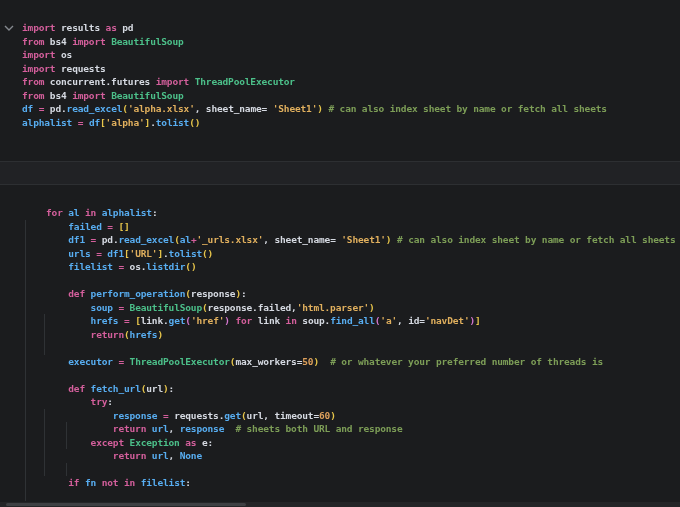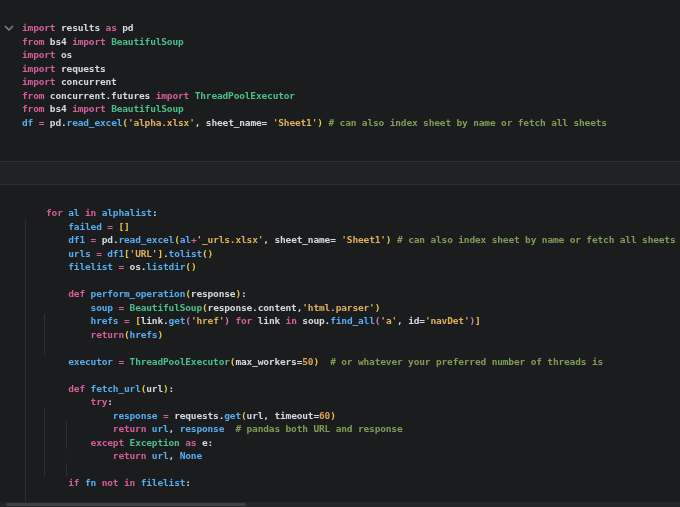--- a/index.html
+++ b/index.html
@@ -58,46 +58,46 @@
     <svg width="12" height="12" viewBox="0 0 12 12">
       <polyline points="2,4 6,8 10,4" fill="none" stroke="currentColor" stroke-width="1.4"></polyline>
     </svg>
   </span>
 
   <div class="cell cell-1">
       <div class="line"><span class="t-kw">import</span><span class="t-pl"> results </span><span class="t-kw">as</span><span class="t-pl"> pd</span></div>
       <div class="line"><span class="t-kw">from</span><span class="t-pl"> bs4 </span><span class="t-kw">import</span><span class="t-pl"> </span><span class="t-c">BeautifulSoup</span></div>
       <div class="line"><span class="t-kw">import</span><span class="t-pl"> os</span></div>
       <div class="line"><span class="t-kw">import</span><span class="t-pl"> requests</span></div>
-      <div class="line"><span class="t-kw">import</span><span class="t-pl"> concurrent</span></div>
       <div class="line"><span class="t-kw">from</span><span class="t-pl"> concurrent.futures </span><span class="t-kw">import</span><span class="t-pl"> </span><span class="t-c">ThreadPoolExecutor</span></div>
       <div class="line"><span class="t-kw">from</span><span class="t-pl"> bs4 </span><span class="t-kw">import</span><span class="t-pl"> </span><span class="t-c">BeautifulSoup</span></div>
       <div class="line"><span class="t-v">df</span><span class="t-pl"> </span><span class="t-kw">=</span><span class="t-pl"> pd</span><span class="t-pl">.</span><span class="t-v">read_excel</span><span class="t-b1">(</span><span class="t-s">'alpha.xlsx'</span><span class="t-pl">, </span><span class="t-pl">sheet_name</span><span class="t-pl">= </span><span class="t-s">'Sheet1'</span><span class="t-b1">)</span><span class="t-pl"> </span><span class="t-cm"># can also index sheet by name or fetch all sheets</span></div>
+      <div class="line"><span class="t-v">alphalist</span><span class="t-pl"> </span><span class="t-kw">=</span><span class="t-pl"> </span><span class="t-v">df</span><span class="t-b1">[</span><span class="t-s">'alpha'</span><span class="t-b1">]</span><span class="t-pl">.</span><span class="t-v">tolist</span><span class="t-b1">(</span><span class="t-b1">)</span></div>
     </div>
 
   <div class="divider-band"></div>
 
   <div class="cell cell-2">
       <div class="line"><span class="t-kw">for</span><span class="t-pl"> </span><span class="t-v">al</span><span class="t-pl"> </span><span class="t-kw">in</span><span class="t-pl"> </span><span class="t-v">alphalist</span><span class="t-pl">:</span></div>
       <div class="line"><span class="t-pl">    </span><span class="t-v">failed</span><span class="t-pl"> </span><span class="t-kw">=</span><span class="t-pl"> </span><span class="t-b1">[]</span></div>
       <div class="line"><span class="t-pl">    </span><span class="t-v">df1</span><span class="t-pl"> </span><span class="t-kw">=</span><span class="t-pl"> pd</span><span class="t-pl">.</span><span class="t-v">read_excel</span><span class="t-b1">(</span><span class="t-v">al</span><span class="t-kw">+</span><span class="t-s">'_urls.xlsx'</span><span class="t-pl">, </span><span class="t-pl">sheet_name</span><span class="t-pl">= </span><span class="t-s">'Sheet1'</span><span class="t-b1">)</span><span class="t-pl"> </span><span class="t-cm"># can also index sheet by name or fetch all sheets</span></div>
       <div class="line"><span class="t-pl">    </span><span class="t-v">urls</span><span class="t-pl"> </span><span class="t-kw">=</span><span class="t-pl"> </span><span class="t-v">df1</span><span class="t-b1">[</span><span class="t-s">'URL'</span><span class="t-b1">]</span><span class="t-pl">.</span><span class="t-v">tolist</span><span class="t-b1">(</span><span class="t-b1">)</span></div>
       <div class="line"><span class="t-pl">    </span><span class="t-v">filelist</span><span class="t-pl"> </span><span class="t-kw">=</span><span class="t-pl"> os</span><span class="t-pl">.</span><span class="t-v">listdir</span><span class="t-b1">(</span><span class="t-b1">)</span></div>
       <div class="line">&nbsp;</div>
       <div class="line"><span class="t-pl">    </span><span class="t-kw">def</span><span class="t-pl"> </span><span class="t-v">perform_operation</span><span class="t-b1">(</span><span class="t-pl">response</span><span class="t-b1">)</span><span class="t-pl">:</span></div>
-      <div class="line"><span class="t-pl">        </span><span class="t-v">soup</span><span class="t-pl"> </span><span class="t-kw">=</span><span class="t-pl"> </span><span class="t-c">BeautifulSoup</span><span class="t-b1">(</span><span class="t-pl">response.content</span><span class="t-pl">,</span><span class="t-s">'html.parser'</span><span class="t-b1">)</span></div>
+      <div class="line"><span class="t-pl">        </span><span class="t-v">soup</span><span class="t-pl"> </span><span class="t-kw">=</span><span class="t-pl"> </span><span class="t-c">BeautifulSoup</span><span class="t-b1">(</span><span class="t-pl">response.failed</span><span class="t-pl">,</span><span class="t-s">'html.parser'</span><span class="t-b1">)</span></div>
       <div class="line"><span class="t-pl">        </span><span class="t-v">hrefs</span><span class="t-pl"> </span><span class="t-kw">=</span><span class="t-pl"> </span><span class="t-b1">[</span><span class="t-pl">link</span><span class="t-pl">.</span><span class="t-v">get</span><span class="t-b2">(</span><span class="t-s">'href'</span><span class="t-b2">)</span><span class="t-pl"> </span><span class="t-kw">for</span><span class="t-pl"> link </span><span class="t-kw">in</span><span class="t-pl"> soup</span><span class="t-pl">.</span><span class="t-v">find_all</span><span class="t-b2">(</span><span class="t-s">'a'</span><span class="t-pl">, </span><span class="t-pl">id</span><span class="t-pl">=</span><span class="t-s">'navDet'</span><span class="t-b2">)</span><span class="t-b1">]</span></div>
       <div class="line"><span class="t-pl">        </span><span class="t-kw">return</span><span class="t-b1">(</span><span class="t-v">hrefs</span><span class="t-b1">)</span></div>
       <div class="line">&nbsp;</div>
       <div class="line"><span class="t-pl">    </span><span class="t-v">executor</span><span class="t-pl"> </span><span class="t-kw">=</span><span class="t-pl"> </span><span class="t-c">ThreadPoolExecutor</span><span class="t-b1">(</span><span class="t-pl">max_workers</span><span class="t-pl">=</span><span class="t-n">50</span><span class="t-b1">)</span><span class="t-pl">  </span><span class="t-cm"># or whatever your preferred number of threads is</span></div>
       <div class="line">&nbsp;</div>
       <div class="line"><span class="t-pl">    </span><span class="t-kw">def</span><span class="t-pl"> </span><span class="t-v">fetch_url</span><span class="t-b1">(</span><span class="t-pl">url</span><span class="t-b1">)</span><span class="t-pl">:</span></div>
       <div class="line"><span class="t-pl">        </span><span class="t-kw">try</span><span class="t-pl">:</span></div>
       <div class="line"><span class="t-pl">            </span><span class="t-v">response</span><span class="t-pl"> </span><span class="t-kw">=</span><span class="t-pl"> requests</span><span class="t-pl">.</span><span class="t-v">get</span><span class="t-b1">(</span><span class="t-pl">url</span><span class="t-pl">, </span><span class="t-pl">timeout</span><span class="t-pl">=</span><span class="t-n">60</span><span class="t-b1">)</span></div>
-      <div class="line"><span class="t-pl">            </span><span class="t-kw">return</span><span class="t-pl"> </span><span class="t-v">url</span><span class="t-pl">, </span><span class="t-v">response</span><span class="t-pl">  </span><span class="t-cm"># pandas both URL and response</span></div>
+      <div class="line"><span class="t-pl">            </span><span class="t-kw">return</span><span class="t-pl"> </span><span class="t-v">url</span><span class="t-pl">, </span><span class="t-v">response</span><span class="t-pl">  </span><span class="t-cm"># sheets both URL and response</span></div>
       <div class="line"><span class="t-pl">        </span><span class="t-kw">except</span><span class="t-pl"> </span><span class="t-c">Exception</span><span class="t-pl"> </span><span class="t-kw">as</span><span class="t-pl"> e</span><span class="t-pl">:</span></div>
       <div class="line"><span class="t-pl">            </span><span class="t-kw">return</span><span class="t-pl"> </span><span class="t-v">url</span><span class="t-pl">, </span><span class="t-v">None</span></div>
       <div class="line">&nbsp;</div>
       <div class="line"><span class="t-pl">    </span><span class="t-kw">if</span><span class="t-pl"> </span><span class="t-v">fn</span><span class="t-pl"> </span><span class="t-kw">not</span><span class="t-pl"> </span><span class="t-kw">in</span><span class="t-pl"> </span><span class="t-v">filelist</span><span class="t-pl">:</span></div>
     </div>
 
   <div class="indent-guide" style="left:25px;top:220px;height:281px;"></div>
   <div class="indent-guide" style="left:44px;top:314px;height:41px;"></div>
   <div class="indent-guide" style="left:44px;top:409px;height:67px;"></div>
   <div class="indent-guide" style="left:66px;top:422px;height:27px;"></div>

